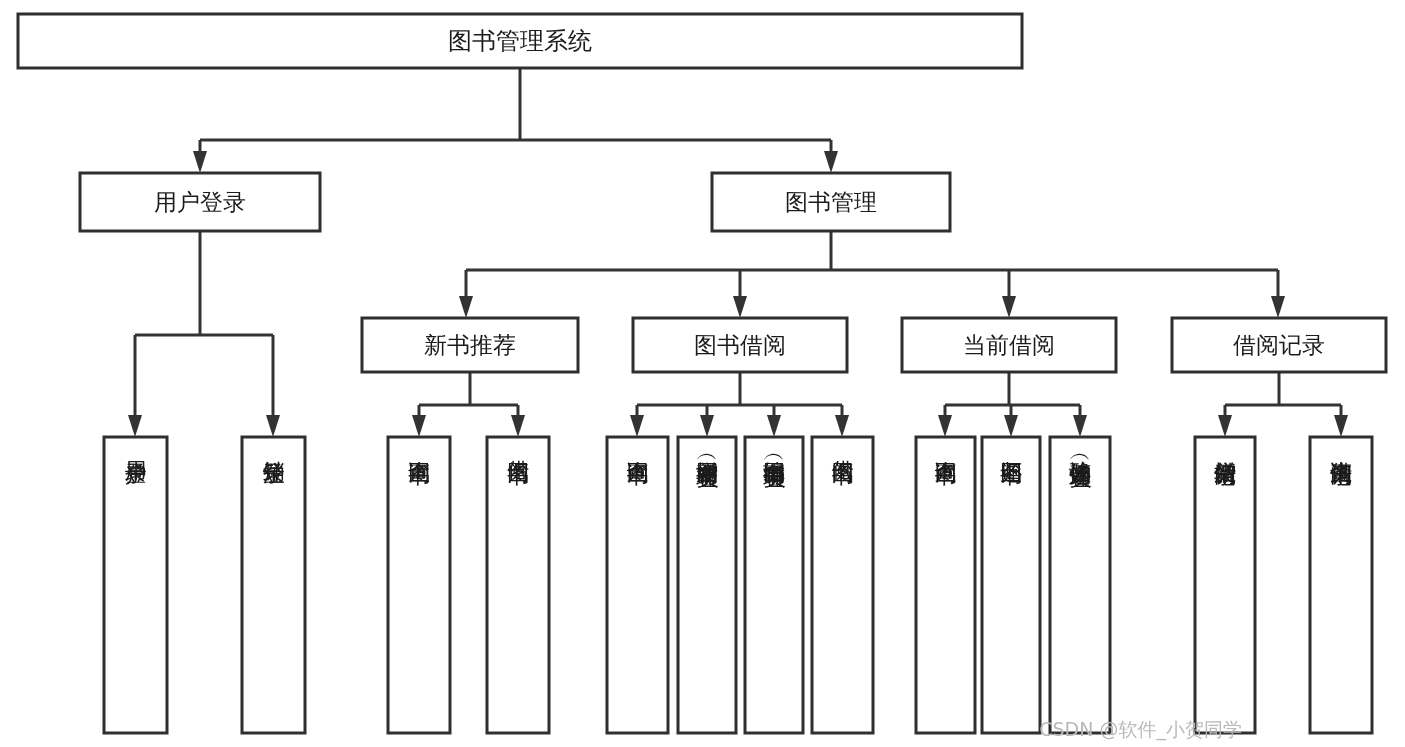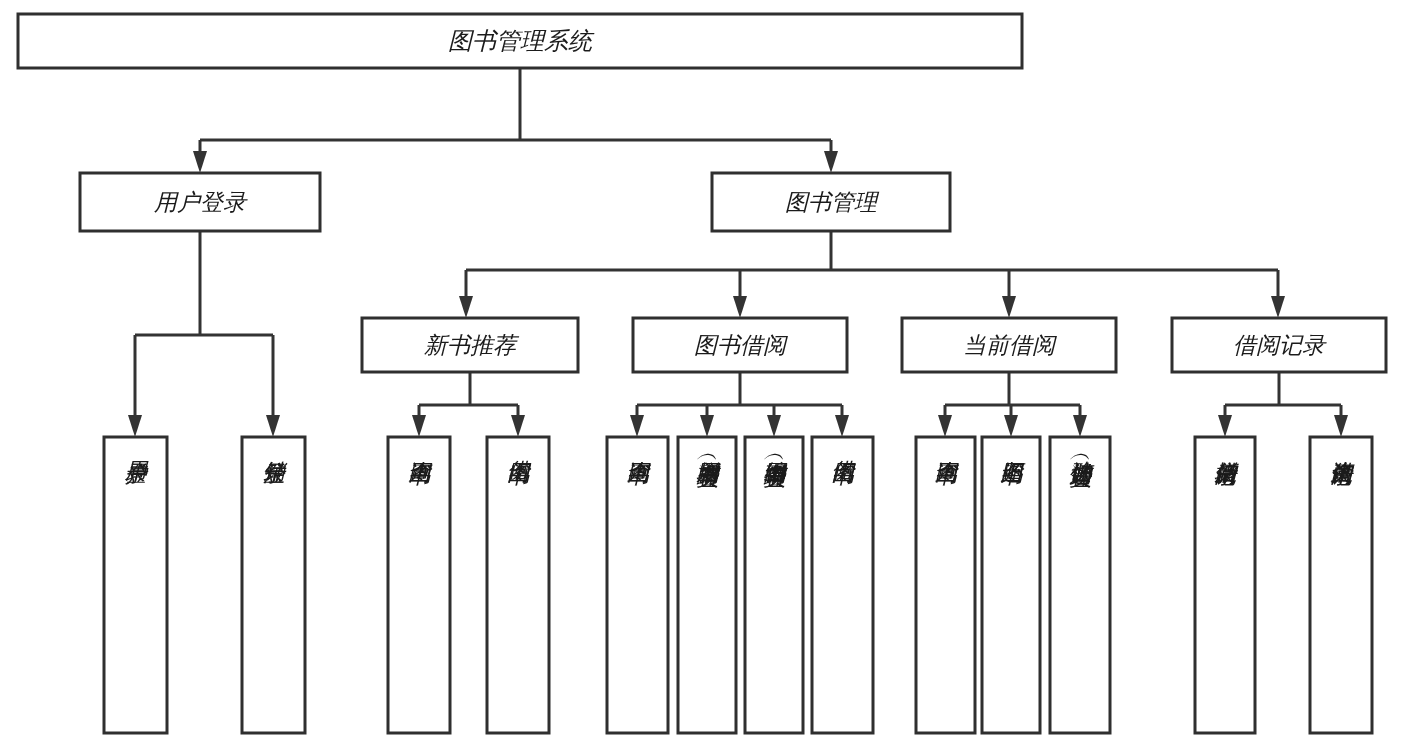--- a/index.html
+++ b/index.html
@@ -12,21 +12,20 @@
     width: 1405px;
     height: 747px;
     font-family: "DejaVu Sans", "Liberation Sans", sans-serif;
     overflow: hidden;
     position: relative;
   }
   #diagram-root {
     position: relative;
     width: 1250px;
     height: 747px;
-    font-style: italic;
   }
   svg.diagram-svg {
     display: block;
     width: 1405px;
     height: 747px;
   }
   .node-box {
     fill: #ffffff;
     stroke: #2f2f2f;
     stroke-width: 3;
@@ -212,13 +211,14 @@
         <div class="vlabel">确认归还（管理员）</div>
       </div>
       <div class="vlabel-wrap" style="left: 1195px; top: 443px; width: 60px; height: 284px;">
         <div class="vlabel">新增借阅记录</div>
       </div>
       <div class="vlabel-wrap" style="left: 1310px; top: 443px; width: 62px; height: 284px;">
         <div class="vlabel">查询借阅记录</div>
       </div>
     </div>
 
+  <div class="watermark">CSDN @软件_小贺同学</div>
 </div>
 
 </body></html>

